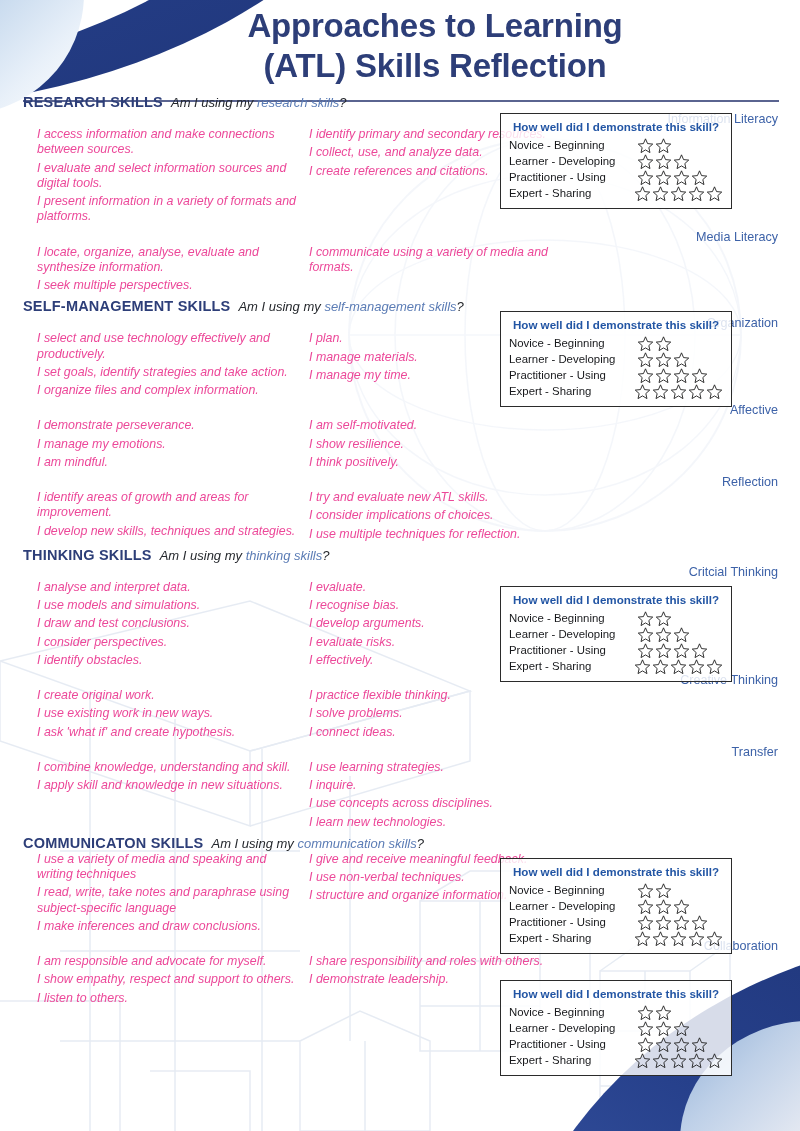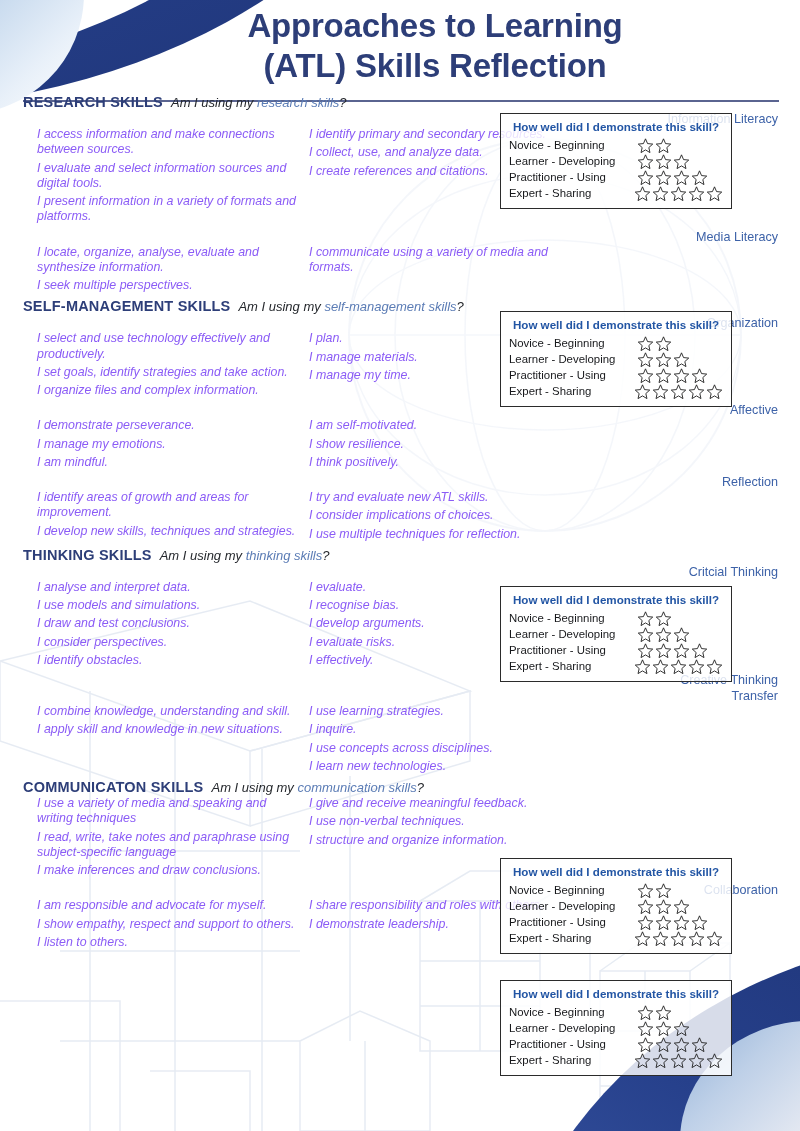--- a/index.html
+++ b/index.html
@@ -139,21 +139,21 @@
     margin: 2px 0 1px 12px;
     text-align: right;
   }
   .cols {
     display: flex;
     margin-left: 14px;
   }
   .col {
     font-size: 12.4px;
     font-style: italic;
-    color: #8b5cf6;
+    color: #ec4899;
     line-height: 1.23;
   }
   .col-a { width: 272px; padding-right: 8px; }
   .col-b { width: 250px; }
   .col p {
     margin: 0 0 3px 0;
   }
 
   
   .rubric {
@@ -670,20 +670,32 @@
           </div>
           <div class="col col-b">
             <p>I evaluate.</p>
             <p>I recognise bias.</p>
             <p>I develop arguments.</p>
             <p>I evaluate risks.</p>
             <p>I effectively.</p>
           </div>
         </div>
         <div class="sub-title">Creative Thinking</div>
+        <div class="cols">
+          <div class="col col-a">
+            <p>I create original work.</p>
+            <p>I use existing work in new ways.</p>
+            <p>I ask 'what if' and create hypothesis.</p>
+          </div>
+          <div class="col col-b">
+            <p>I practice flexible thinking.</p>
+            <p>I solve problems.</p>
+            <p>I connect ideas.</p>
+          </div>
+        </div>
         <div class="sub-title">Transfer</div>
         <div class="cols">
           <div class="col col-a">
             <p>I combine knowledge, understanding and skill.</p>
             <p>I apply skill and knowledge in new situations.</p>
           </div>
           <div class="col col-b">
             <p>I use learning strategies.</p>
             <p>I inquire.</p>
             <p>I use concepts across disciplines.</p>

